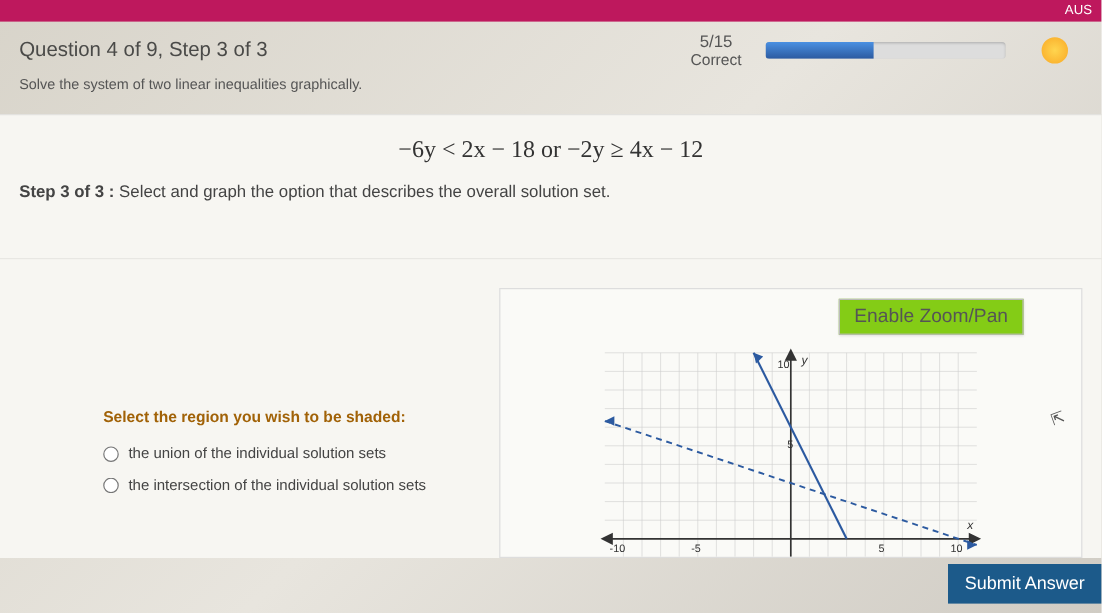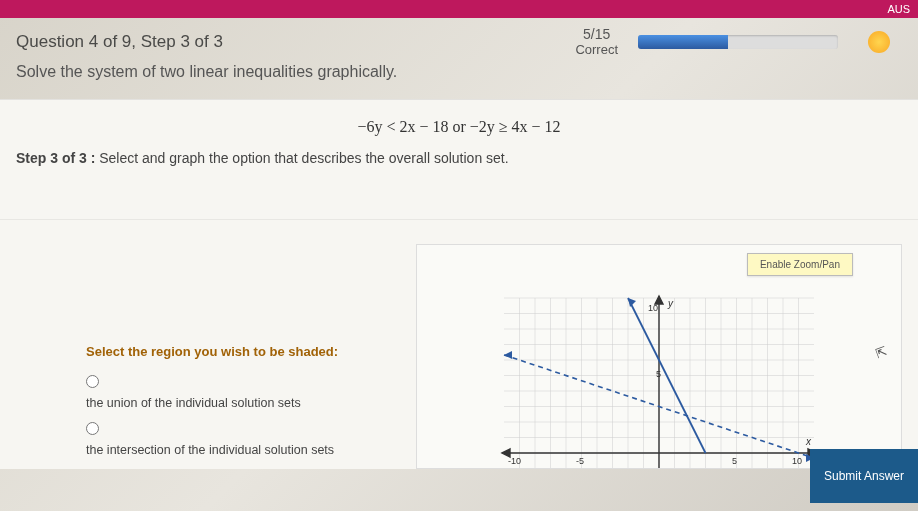--- a/index.html
+++ b/index.html
@@ -51,33 +51,33 @@
 }
 .badge {
   width: 22px; height: 22px;
   background: radial-gradient(#ffd54f, #f9a825);
   border-radius: 50%;
   margin-left: 10px;
 }
 .instruction {
   padding: 2px 16px 10px 16px;
   color: #555;
-  font-size: 16px;
+  font-size: 12px;
 }
 .content {
   background: #f7f6f2;
   margin: 8px 0 0 0;
   padding: 18px 16px 10px 16px;
   border-top: 1px solid rgba(0,0,0,.08);
   min-height: 120px;
 }
 .equation {
   text-align: center;
   font-family: 'Cambria Math', serif;
-  font-size: 16px;
+  font-size: 20px;
   color: #333;
   margin-bottom: 14px;
 }
 .step-text {
   font-size: 14px;
   color: #444;
 }
 .step-text .bold { font-weight: 600; }
 .answer-section {
   background: #f7f6f2;
@@ -114,43 +114,42 @@
   padding-left: 70px;
 }
 .select-prompt {
   font-size: 13px;
   font-weight: 600;
   color: #a16207;
   margin-bottom: 16px;
 }
 .option {
   display: flex;
-  align-items: flex-start;
+  align-items: flex-end;
   gap: 8px;
   font-size: 12.5px;
   color: #444;
   margin-bottom: 12px;
   cursor: pointer;
-  flex-direction: column;
 }
 .option input { margin: 0; }
 .graph-panel {
   flex: 1;
   background: #fafaf7;
   border: 1px solid #ddd;
   padding: 8px 10px 0 10px;
   position: relative;
 }
 .zoom-btn {
   position: absolute;
   top: 8px; right: 48px;
-  background: #fef9c3;
+  background: #84cc16;
   border: 1px solid #bbb;
   padding: 5px 12px;
-  font-size: 10px;
+  font-size: 16px;
   color: #555;
   cursor: pointer;
   box-shadow: 0 1px 2px rgba(0,0,0,.1);
 }
 .cursor-icon {
   position: absolute;
   right: 14px;
   top: 100px;
   font-size: 13px;
   color: #555;
@@ -159,22 +158,22 @@
 .graph-svg {
   display: block;
   margin: 40px auto 0 auto;
 }
 .submit-btn {
   position: absolute;
   bottom: 8px; right: 0;
   background: #1c5a8a;
   color: #fff;
   border: none;
-  padding: 20px 14px;
-  font-size: 12px;
+  padding: 8px 14px;
+  font-size: 15px;
   cursor: pointer;
 }
 .page { position: relative; width: 918px; height: 511px; }
 </style>
 </head>
 <body>
 <div class="page">
 
 <div class="top-bar">
   <span>AUS</span>

